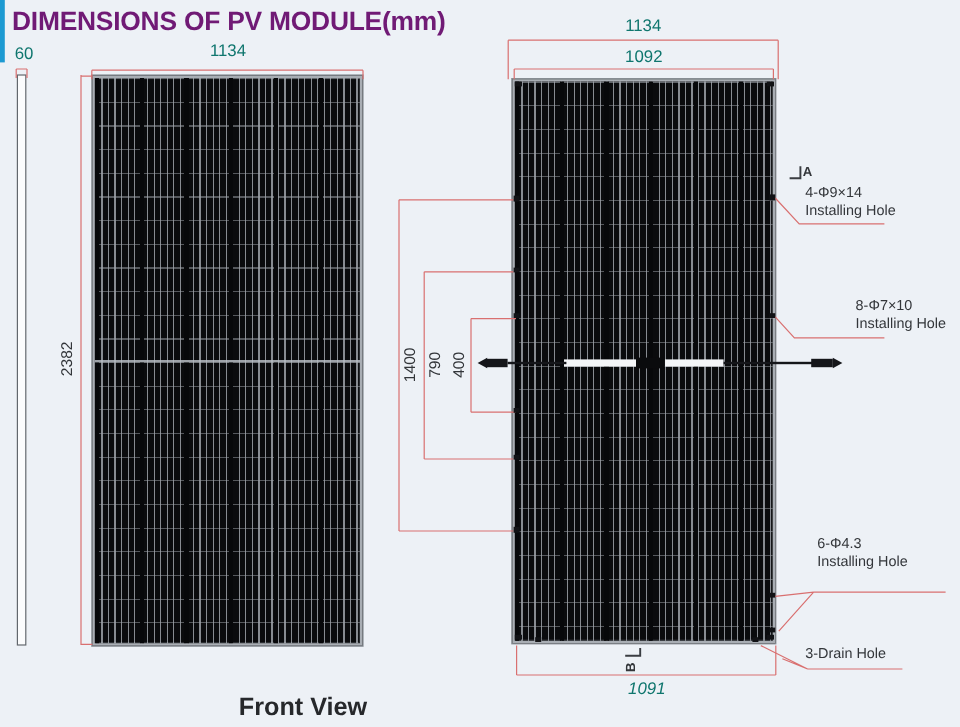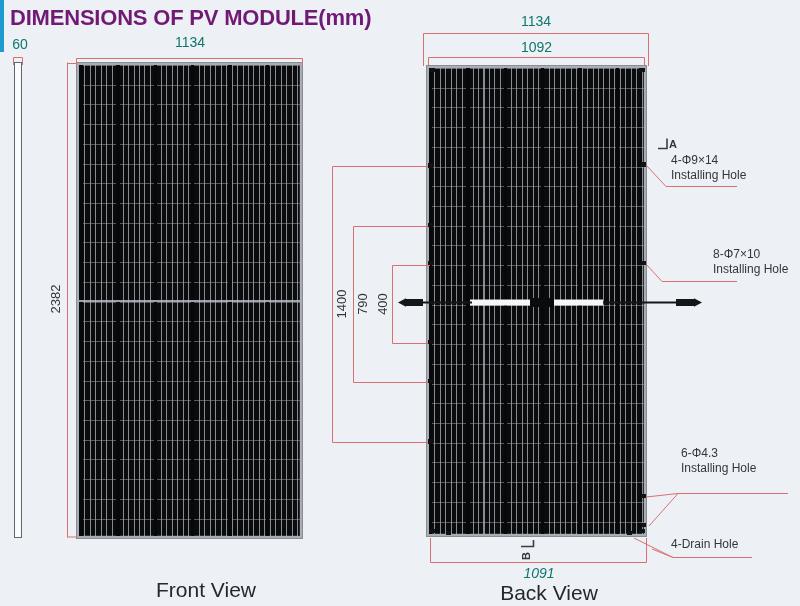--- a/index.html
+++ b/index.html
@@ -53,22 +53,22 @@
   .vdim{
     position:absolute;width:60px;height:16px;font-size:13px;color:#33363a;
     text-align:center;transform:rotate(-90deg);transform-origin:center;
     white-space:nowrap;
   }
   .callout{
     position:absolute;font-size:12px;line-height:15px;color:#33363a;
     white-space:nowrap;
   }
   .view-label{
-    position:absolute;font-size:21px;font-weight:400;color:#26282b;
-    text-align:center;width:200px;
+    position:absolute;font-size:21px;font-weight:700;color:#26282b;
+    text-align:right;width:200px;
   }
   .marker-letter{
     position:absolute;font-size:11px;color:#33363a;font-weight:bold;
   }
   .marker-letter.rot{transform:rotate(-90deg);transform-origin:center;width:16px;height:12px;text-align:center;}
   svg.overlay{position:absolute;left:0;top:0;pointer-events:none;}
 </style>
 </head>
 <body>
 
@@ -172,19 +172,18 @@
   </div>
   <div class="callout" style="left:667px;top:247px;margin-left:46px;">
     <div>8-Φ7×10</div>
     <div>Installing Hole</div>
   </div>
   <div class="callout" style="left:681px;top:446px;">
     <div>6-Φ4.3</div>
     <div>Installing Hole</div>
   </div>
   <div class="callout" style="left:671px;top:537px;">
-    <div>4-Drain Hole</div>
+    <div>3-Drain Hole</div>
   </div>
 
   <div class="view-label" style="left:106px;top:578px;">Front View</div>
-  <div class="view-label" style="left:449px;top:581px;">Back View</div>
 
 </div>
 
 </body></html>

